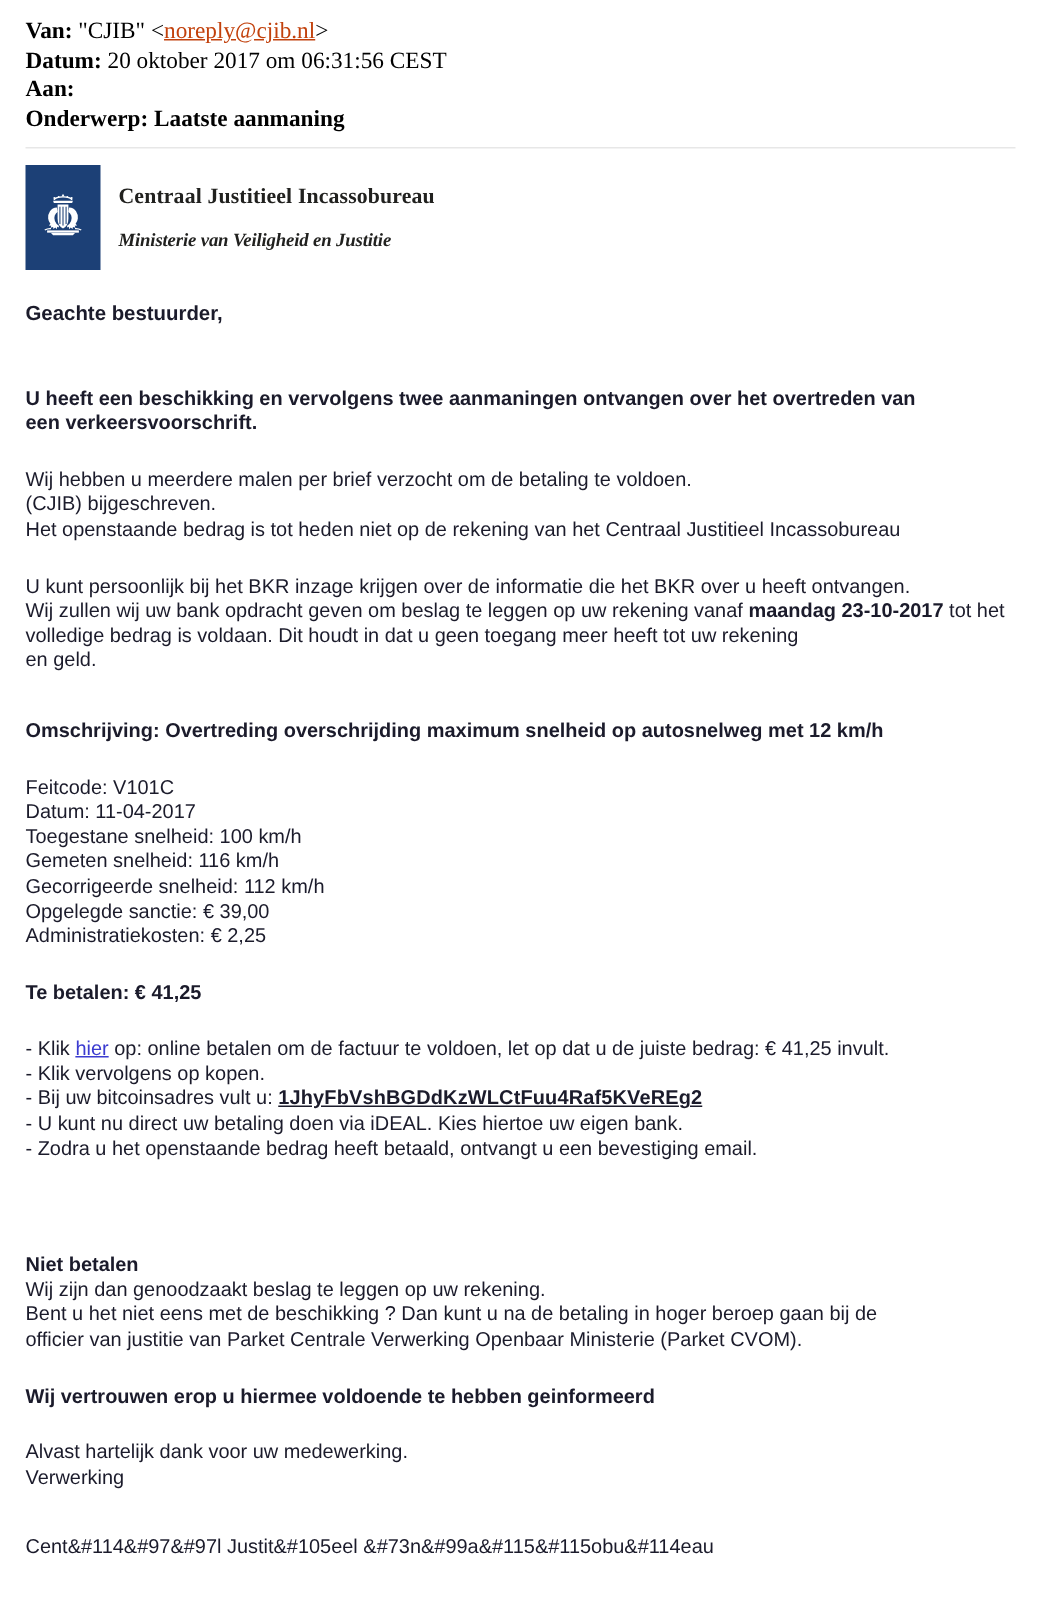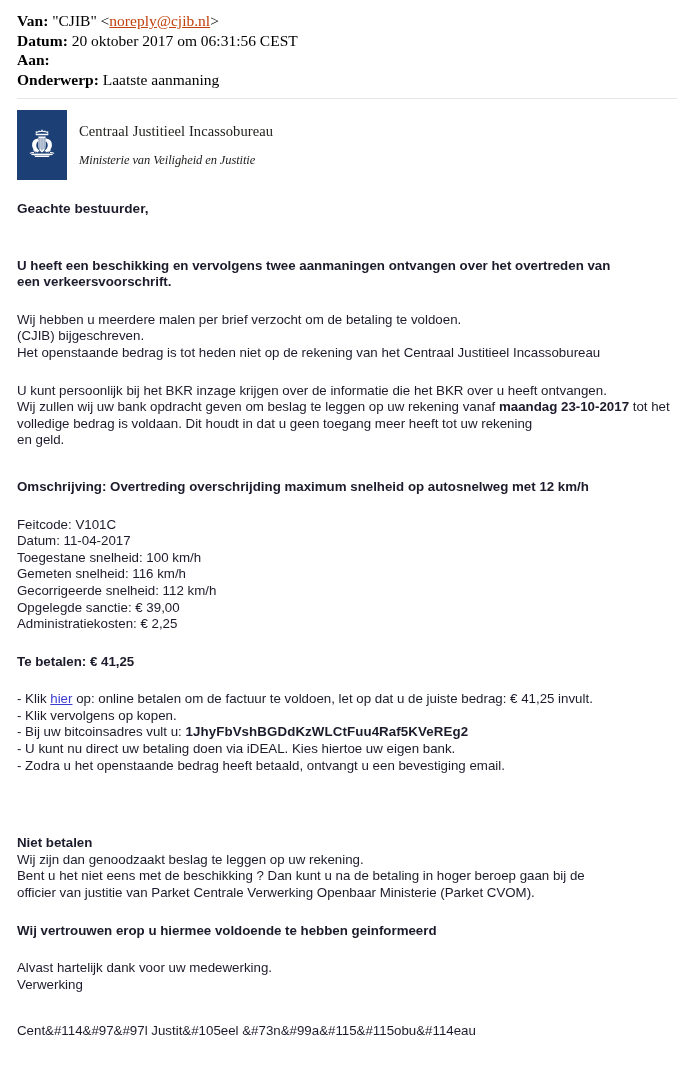--- a/index.html
+++ b/index.html
@@ -35,21 +35,21 @@
   .mail-header .row {
     white-space: nowrap;
   }
   .mail-header .lbl {
     font-weight: bold;
   }
   .mail-header .val {
     font-weight: normal;
   }
   .mail-header .val-bold {
-    font-weight: normal;
+    font-weight: bold;
   }
   .addr-wrap {
     color: #000000;
   }
   .addr-link {
     color: #c2410c;
     text-decoration: underline;
   }
 
   .header-rule {
@@ -75,20 +75,21 @@
   .logo-mark svg {
     position: absolute;
     left: 50%;
     top: 52%;
     transform: translate(-50%, -50%);
     display: block;
   }
   .logo-text {
     padding-left: 12px;
     color: #21211f;
+    font-weight: bold;
   }
   .logo-title {
     font-family: "Liberation Serif", serif;
     font-size: 14.5px;
     line-height: 17px;
     letter-spacing: 0.1px;
   }
   .logo-sub {
     font-family: "Liberation Serif", serif;
     font-style: italic;
@@ -123,20 +124,21 @@
     font-weight: bold;
   }
   .inline-link {
     color: #3b3bd0;
     text-decoration: underline;
     font-weight: normal;
   }
   .mono-addr {
     font-weight: bold;
     letter-spacing: 0.1px;
+    text-decoration: underline;
   }
   .entity-line {
     font-size: 13.3px;
     line-height: 16.6px;
   }
 </style>
 </head>
 <body>
 
 <div class="page">

